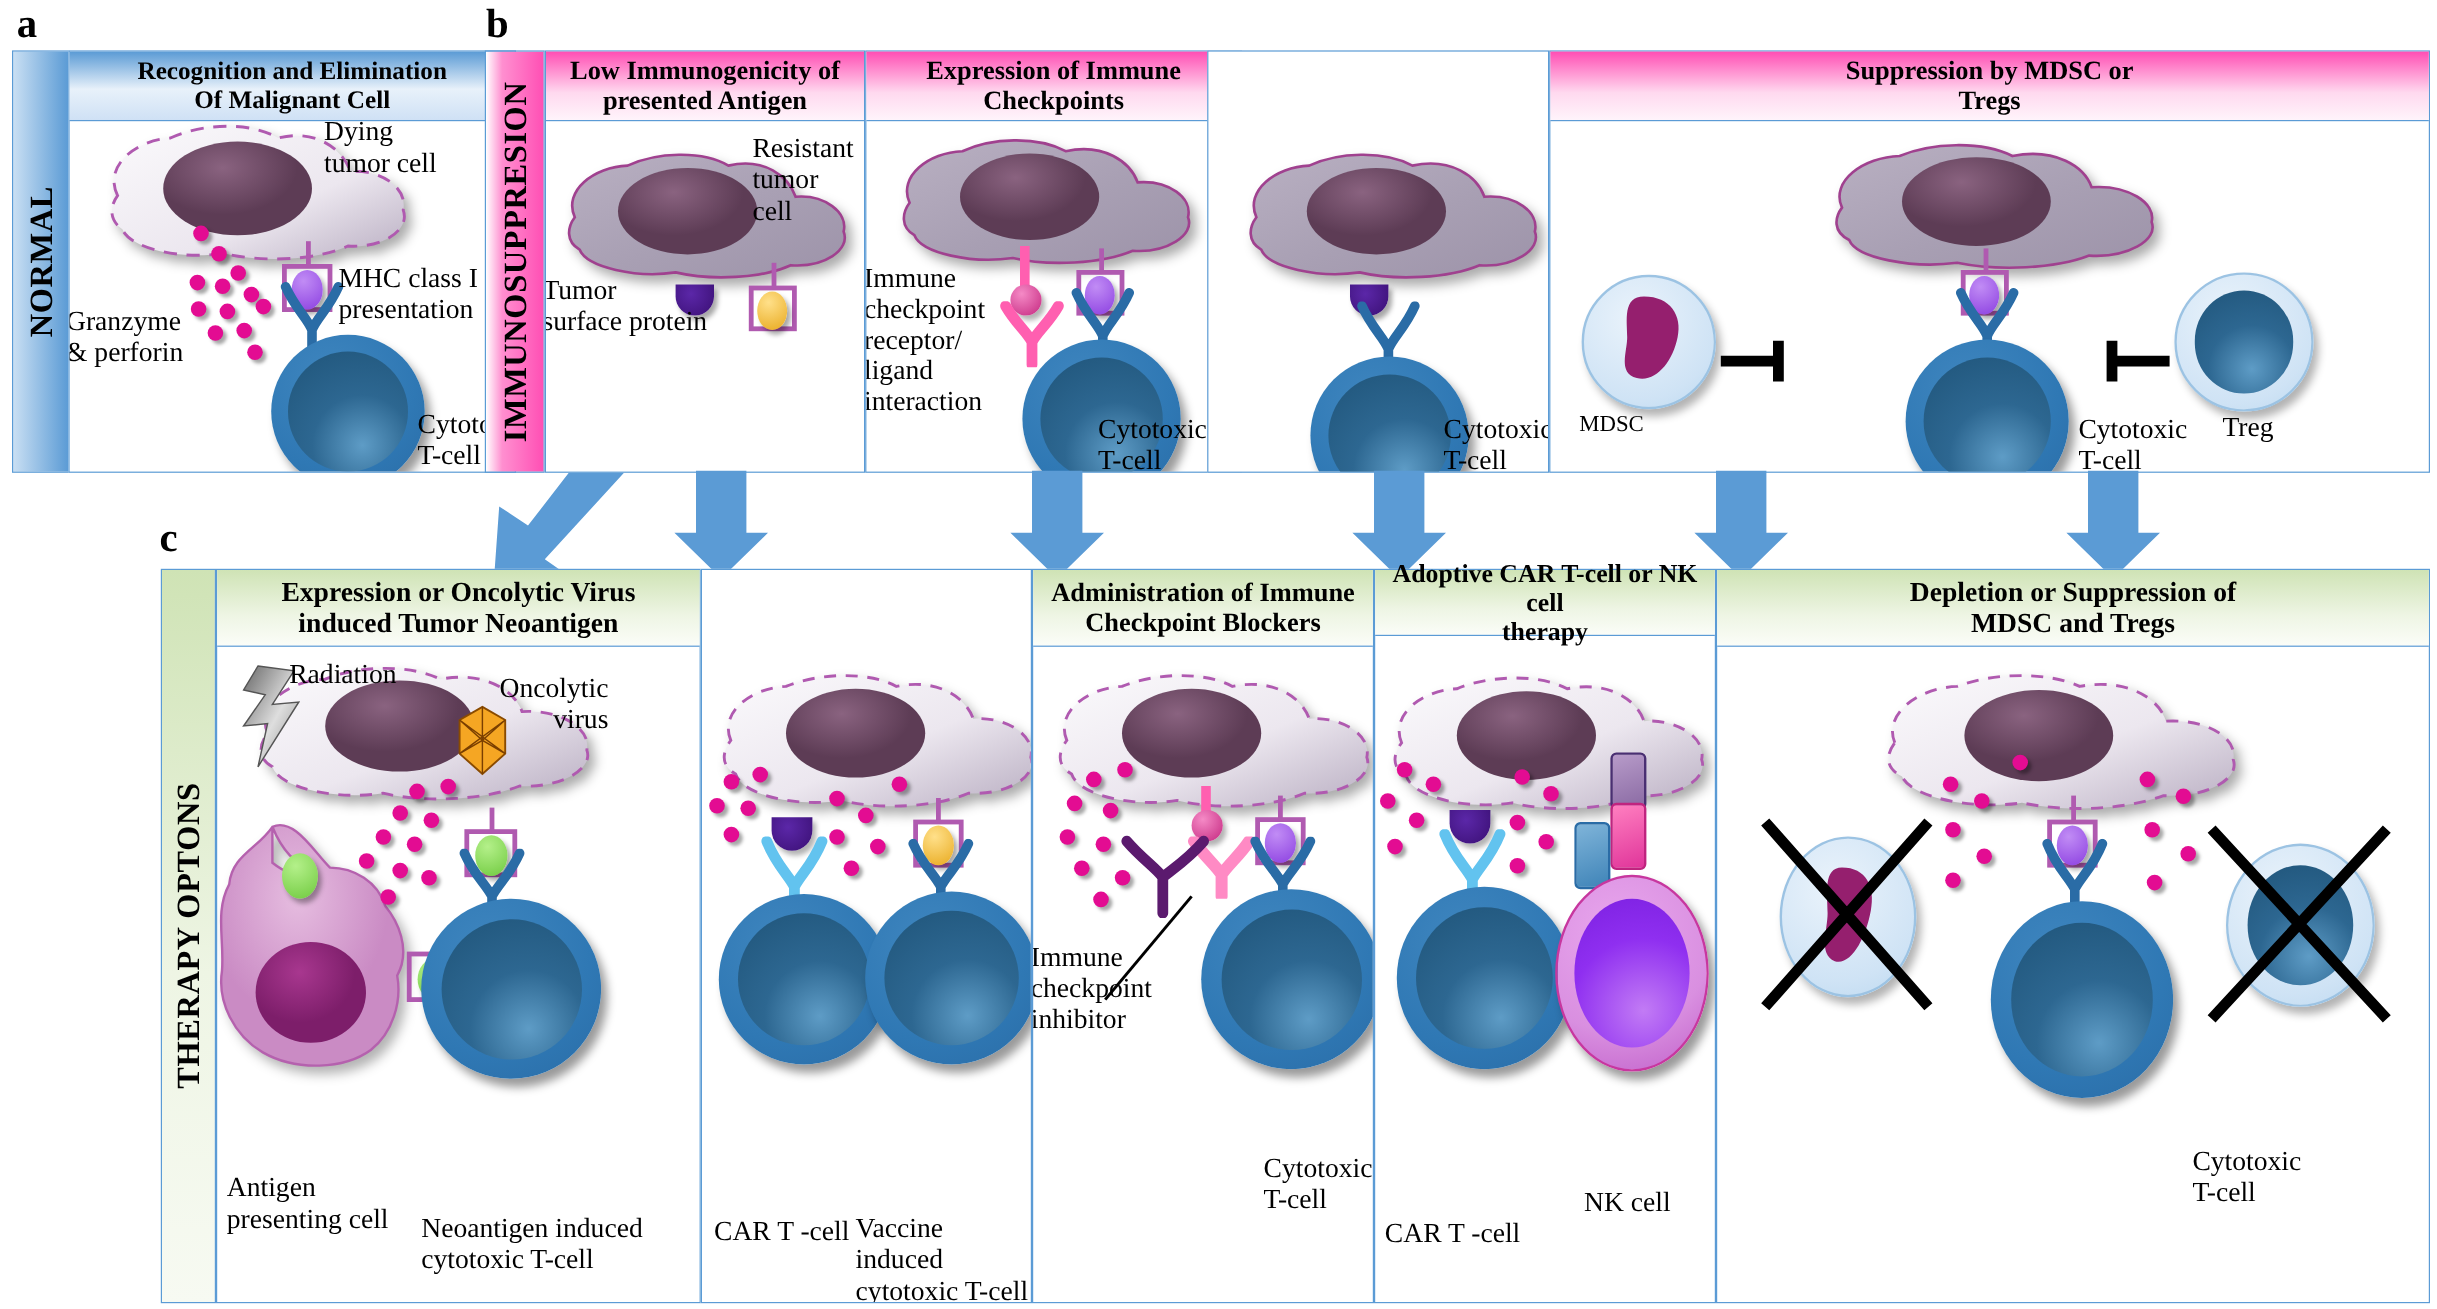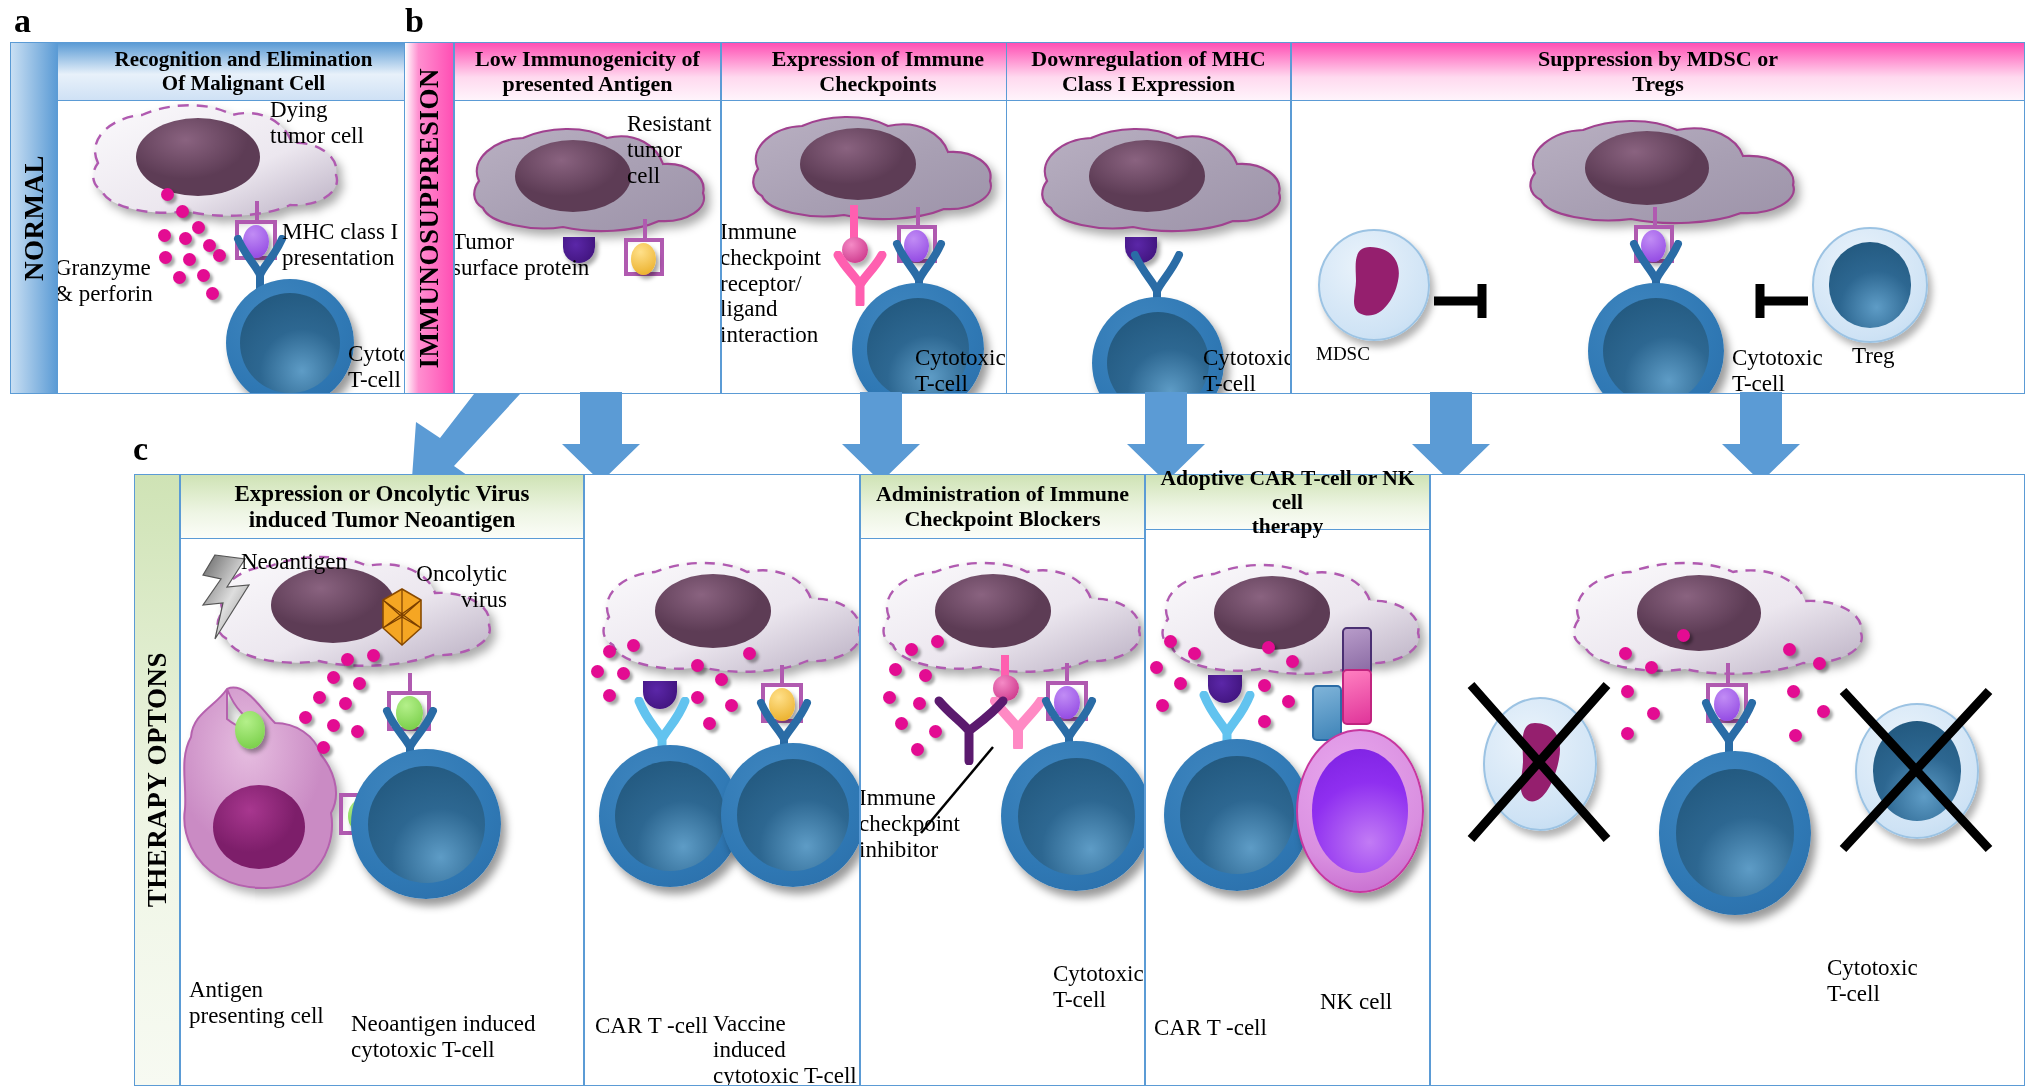--- a/index.html
+++ b/index.html
@@ -208,22 +208,20 @@
 checkpoint
 receptor/
 ligand
 interaction</div>
     <div class="lbl" style="left:193px;top:244px;font-size:23px;">Cytotoxic
 T-cell</div>
   </div>
 </div>
 
 <div class="col" style="left:1006px;top:42px;width:285px;height:352px;">
-  <div class="colhead hd-pink" style="height:58px;font-size:22px;white-space:pre-line;">Downregulation of MHC
-Class I Expression</div>
   <div class="body" style="top:58px;height:292px;">
     <svg class="tumor" style="left:14px;top:18px;width:268px;height:140px;" viewBox="0 0 268 140">
       <defs>
           <linearGradient id="tgB3" x1="0" y1="0" x2="1" y2="1">
         <stop offset="0%" stop-color="#b9b0c2"></stop>
             <stop offset="55%" stop-color="#a89fb3"></stop>
             <stop offset="100%" stop-color="#9d93a9"></stop>
           </linearGradient>
         <radialGradient id="tnB3" cx="40%" cy="28%">
             <stop offset="0%" stop-color="#8a6380"></stop>
@@ -386,21 +384,21 @@
     <div class="granule" style="left:186px;top:110px;width:13px;height:13px;"></div>
     <div class="granule" style="left:146px;top:132px;width:13px;height:13px;"></div>
     <div class="granule" style="left:172px;top:138px;width:13px;height:13px;"></div>
     <div class="granule" style="left:132px;top:152px;width:13px;height:13px;"></div>
     <div class="granule" style="left:158px;top:158px;width:13px;height:13px;"></div>
     <div class="granule" style="left:118px;top:172px;width:13px;height:13px;"></div>
     <div class="granule" style="left:146px;top:180px;width:13px;height:13px;"></div>
     <div class="granule" style="left:170px;top:186px;width:13px;height:13px;"></div>
     <div class="granule" style="left:136px;top:202px;width:13px;height:13px;"></div>
 
-    <div class="lbl" style="left:60px;top:10px;font-size:23px;">Neoantigen</div>
+    <div class="lbl" style="left:60px;top:10px;font-size:23px;">Radiation</div>
     <div class="lbl r" style="left:196px;top:22px;width:130px;font-size:23px;">Oncolytic
 virus</div>
     <div class="lbl" style="left:8px;top:438px;font-size:23px;">Antigen
 presenting cell</div>
     <div class="lbl" style="left:170px;top:472px;font-size:23px;">Neoantigen induced
 cytotoxic T-cell</div>
   </div>
 </div>
 
 <div class="col" style="left:584px;top:474px;width:276px;height:612px;">
@@ -555,20 +553,22 @@
     <div class="granule" style="left:112px;top:140px;width:13px;height:13px;"></div>
     <div class="granule" style="left:136px;top:156px;width:13px;height:13px;"></div>
     <div class="granule" style="left:112px;top:176px;width:13px;height:13px;"></div>
 
     <div class="lbl" style="left:8px;top:476px;font-size:23px;">CAR T -cell</div>
     <div class="lbl" style="left:174px;top:450px;font-size:23px;">NK cell</div>
   </div>
 </div>
 
 <div class="col" style="left:1430px;top:474px;width:595px;height:612px;">
+  <div class="colhead hd-green" style="height:64px;font-size:23px;white-space:pre-line;">Depletion or Suppression of
+MDSC and Tregs</div>
   <div class="body" style="top:64px;height:546px;">
     <svg class="tumor" style="left:118px;top:12px;width:330px;height:165px;" viewBox="0 0 330 165">
       <defs>
           <linearGradient id="tgC5" x1="0" y1="0" x2="1" y2="1">
         <stop offset="0%" stop-color="#fbfafc"></stop>
             <stop offset="55%" stop-color="#ece7ef"></stop>
             <stop offset="100%" stop-color="#b9aec2"></stop>
           </linearGradient>
         <radialGradient id="tnC5" cx="40%" cy="28%">
             <stop offset="0%" stop-color="#8a6380"></stop>

